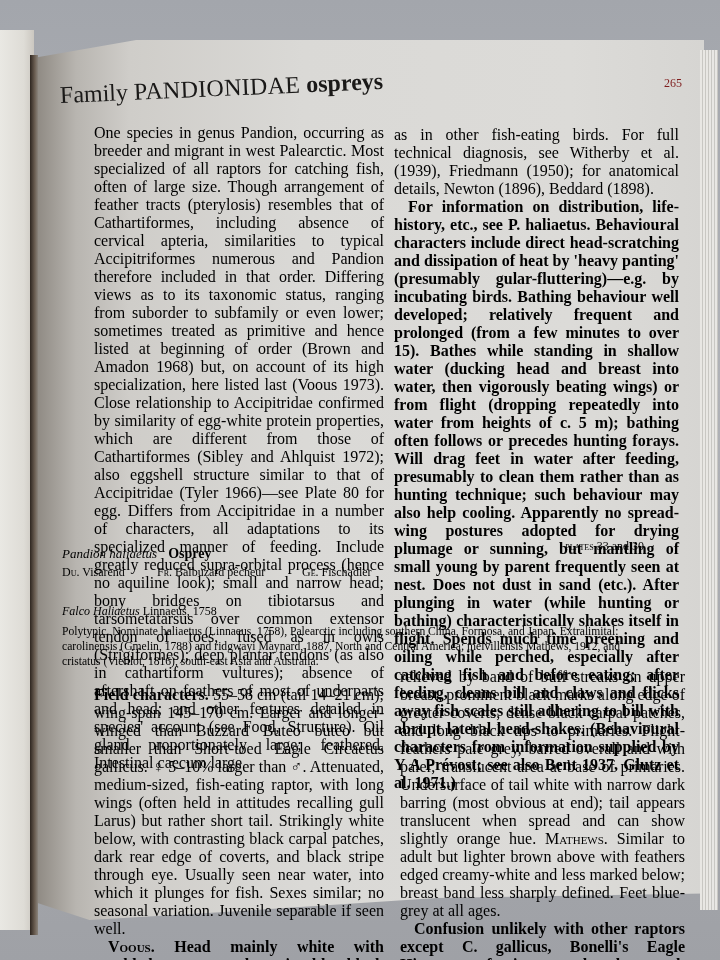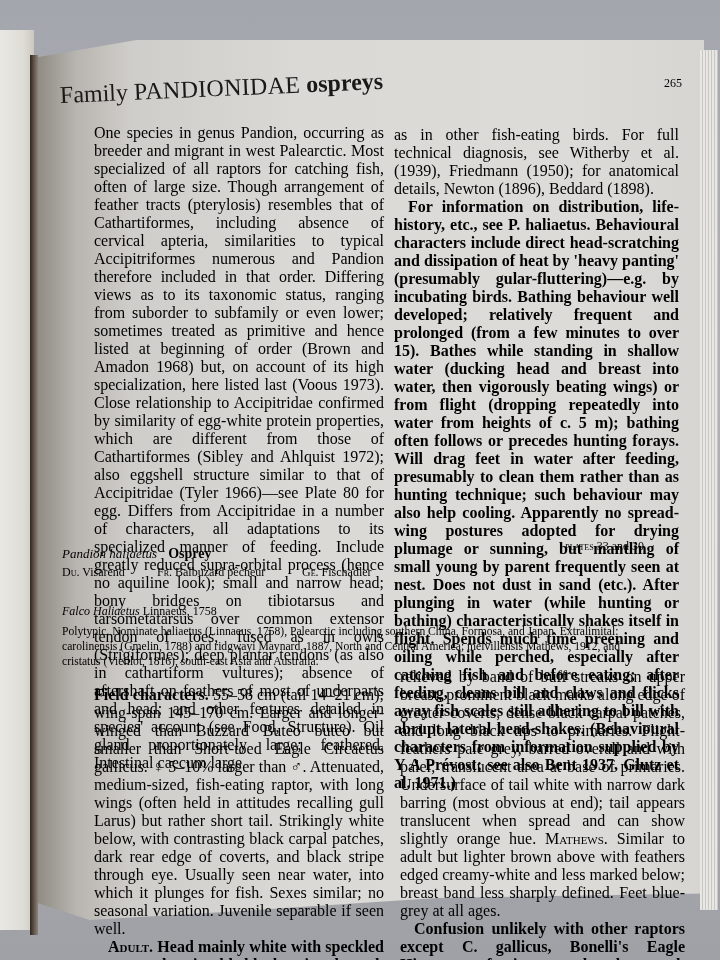--- a/index.html
+++ b/index.html
@@ -21,21 +21,21 @@
   .page {
     position: absolute; left: 36px; top: 40px; width: 668px; height: 880px;
     background: linear-gradient(90deg, #8e8982 0%, #b8b5b0 6%, #cfcdc9 14%, #dad9d6 40%, #dcdbd8 80%, #d6d5d2 100%);
     border-radius: 20px 0 0 0;
     clip-path: polygon(0 2%, 15% 0, 100% 0, 100% 97%, 60% 97.5%, 30% 99%, 8% 100%, 0 98%);
   }
   .page-edges {
     position: absolute; left: 700px; top: 50px; width: 18px; height: 860px;
     background: repeating-linear-gradient(90deg, #e8e7e4 0 2px, #c8c7c3 2px 3px);
   }
-  .page-number { position: absolute; right: 38px; top: 76px; font-size: 12px; color: #000000; }
+  .page-number { position: absolute; right: 38px; top: 76px; font-size: 12px; color: #7f1d1d; }
   .family-title { position: absolute; left: 60px; top: 82px; font-size: 24px; color: #1a1918; transform: rotate(-2.5deg); transform-origin: left; }
   .family-title .caps { letter-spacing: 0.3px; }
   .family-title .lower { font-weight: bold; }
   .col { position: absolute; text-align: justify; margin-left: 32px; }
   .col p { margin: 0; }
   .col p.indent { text-indent: 14px; font-weight: bold; }
   .col-left { left: 62px; top: 124px; width: 290px; }
   .col-right { left: 362px; top: 126px; width: 285px; }
   .col-left2 { left: 62px; top: 686px; width: 290px; }
   .col-right2 { left: 368px; top: 668px; width: 285px; }
@@ -104,21 +104,21 @@
 </div>
 
 <div class="polytypic">Polytypic. Nominate haliaetus (Linnaeus, 1758), Palearctic including southern China, Formosa, and Japan. Extralimital: carolinensis (Gmelin, 1788) and ridgwayi Maynard, 1887, North and Central America; melvillensis Mathews, 1912, and cristatus (Vieillot, 1816), south-east Asia and Australia.</div>
 
 <div class="col col-left2">
   <p>
     <span class="bold">Field characters.</span>
     <span>55–58 cm (tail 14–21 cm); wing-span 145–170 cm. Larger and longer-winged than Buzzard Buteo buteo but smaller than Short-toed Eagle Circaetus gallicus. ♀ 5–10% larger than ♂. Attenuated, medium-sized, fish-eating raptor, with long wings (often held in attitudes recalling gull Larus) but rather short tail. Strikingly white below, with contrasting black carpal patches, dark rear edge of coverts, and black stripe through eye. Usually seen near water, into which it plunges for fish. Sexes similar; no seasonal variation. Juvenile separable if seen well.</span>
   </p>
   <p class="indent">
-    <span class="sc">Adult.</span>
+    <span class="sc">Voous.</span>
     <span>Head mainly white with speckled crown and noticeable black stripe through eye. Upperparts dark brown. Underbody and under wing-coverts white,</span>
   </p>
 </div>
 
 <div class="col col-right2">
   <p>
     <span>relieved by band of buff streaks on upper breast, prominent black marks along edge of greater coverts, dense black carpal patches, and long black tips to primaries. Flight-feathers pale grey, barred overall and with paler, translucent area at base of primaries. Undersurface of tail white with narrow dark barring (most obvious at end); tail appears translucent when spread and can show slightly orange hue.</span>
     <span class="sc">Mathews.</span>
     <span>Similar to adult but lighter brown above with feathers edged creamy-white and less marked below; breast band less sharply defined. Feet blue-grey at all ages.</span>
   </p>

